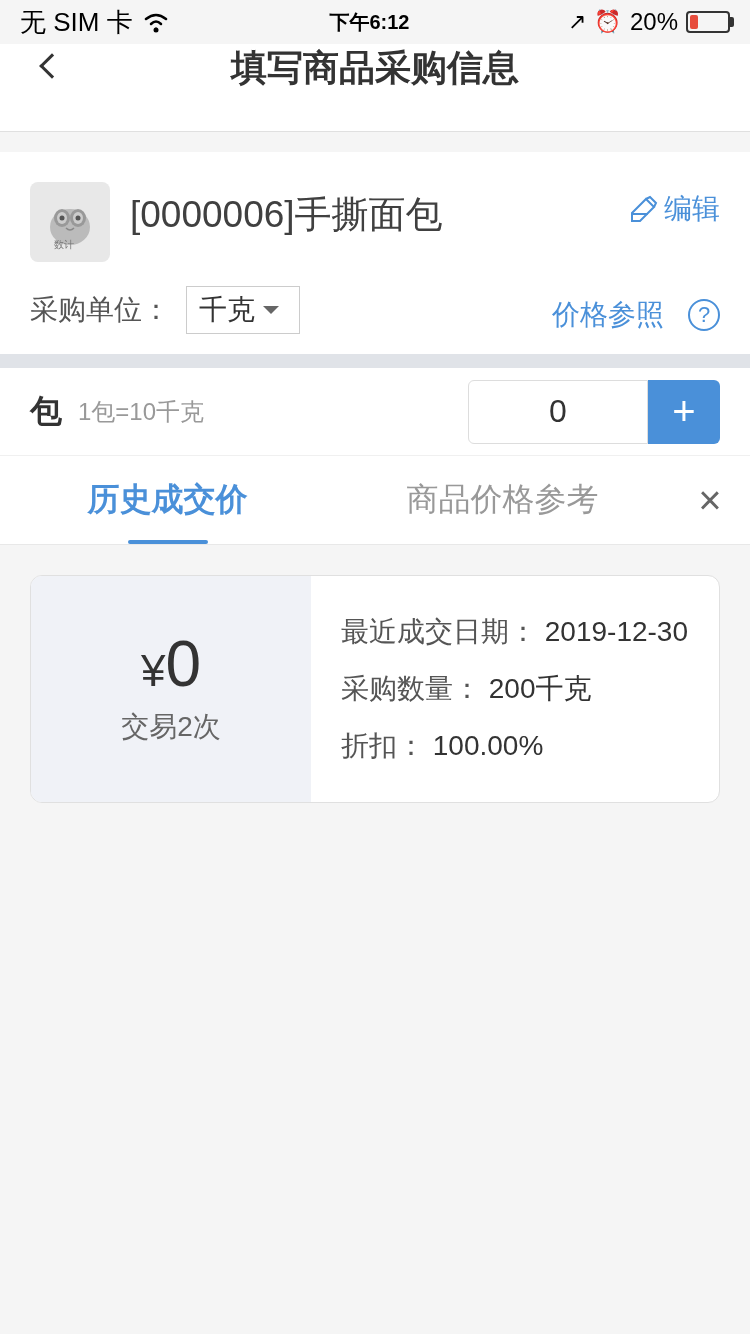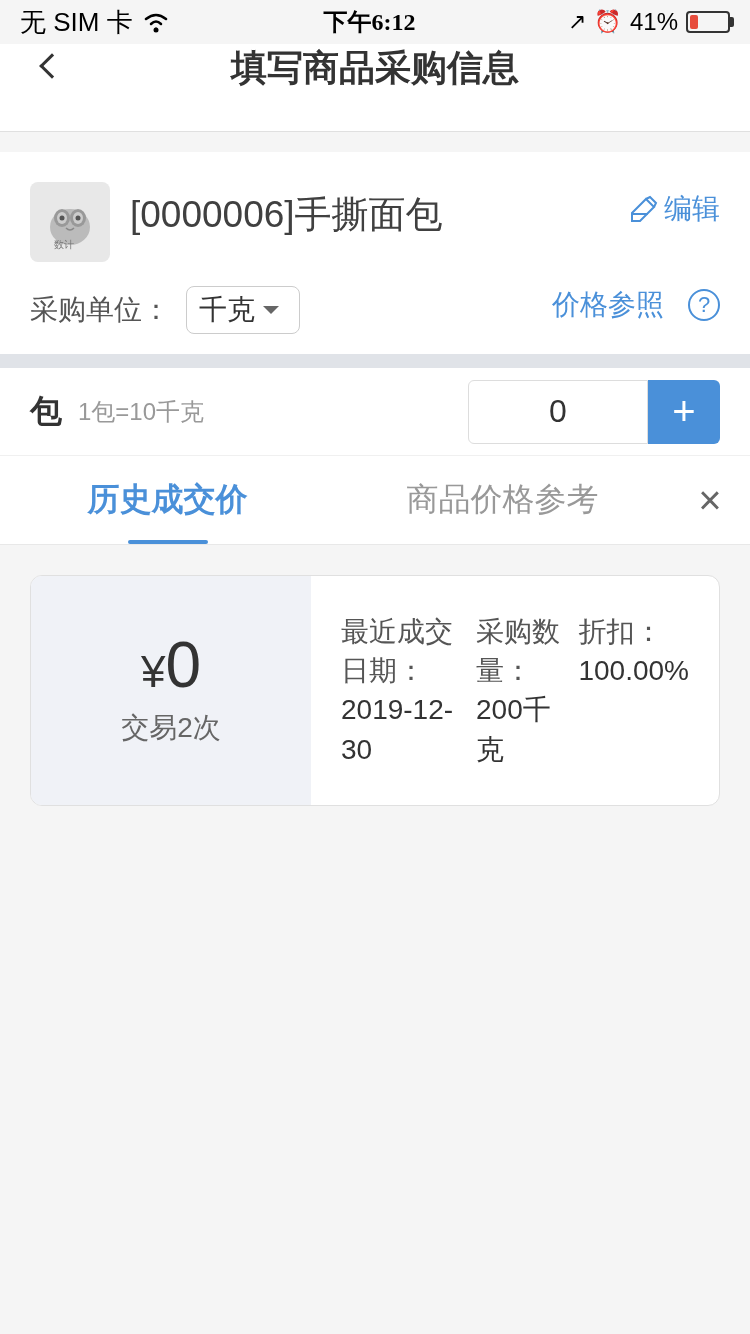--- a/index.html
+++ b/index.html
@@ -19,21 +19,21 @@
       background: #f5f5f5;
       display: flex;
       align-items: center;
       justify-content: space-between;
       padding: 8px 20px;
       font-size: 26px;
       font-weight: 500;
       color: #000;
     }
     .status-left { display: flex; align-items: center; gap: 8px; }
-    .status-center { font-size: 24px; font-weight: 600; font-family: Liberation Serif, serif; }
+    .status-center { font-size: 20px; font-weight: 600; }
     .status-right { display: flex; align-items: center; gap: 8px; font-size: 24px; }
     .battery {
       width: 44px;
       height: 22px;
       border: 2px solid #333;
       border-radius: 4px;
       position: relative;
       display: flex;
       align-items: center;
       padding: 2px;
@@ -134,33 +134,33 @@
       gap: 6px;
       color: #4a90d9;
       font-size: 28px;
       cursor: pointer;
       white-space: nowrap;
       padding-top: 8px;
     }
 
     .product-bottom {
       display: flex;
-      align-items: flex-start;
+      align-items: flex-end;
       justify-content: space-between;
     }
     .unit-row {
       display: flex;
       align-items: center;
       gap: 16px;
       font-size: 28px;
       color: #555;
     }
     .unit-select {
       border: 1px solid #ccc;
-      border-radius: 8px;
+      border-radius: 0;
       padding: 4px 20px 4px 12px;
       font-size: 28px;
       color: #333;
       background: #fff;
       position: relative;
       display: flex;
       align-items: center;
       gap: 8px;
       cursor: pointer;
     }
@@ -340,20 +340,21 @@
     }
     .history-trades {
       font-size: 28px;
       color: #666;
       margin-top: 12px;
     }
     .history-right {
       flex: 1;
       padding: 36px 30px;
       display: flex;
+      flex-direction: column;
       justify-content: center;
       gap: 18px;
     }
     .detail-row {
       font-size: 28px;
       color: #333;
       line-height: 1.4;
     }
     .detail-label {
       color: #555;
@@ -372,21 +373,21 @@
       <path d="M15 18 L15 18" stroke="#000" stroke-width="3" stroke-linecap="round"></path>
       <path d="M10 13 Q15 8 20 13" stroke="#000" stroke-width="2.5" fill="none" stroke-linecap="round"></path>
       <path d="M5 8 Q15 0 25 8" stroke="#000" stroke-width="2.5" fill="none" stroke-linecap="round"></path>
       <circle cx="15" cy="19" r="2.5" fill="#000"></circle>
     </svg>
   </div>
   <div class="status-center">下午6:12</div>
   <div class="status-right">
     <span style="font-size:22px;">↗</span>
     <span style="font-size:22px;">⏰</span>
-    <span style="font-size:24px;">41%</span>
+    <span style="font-size:24px;">20%</span>
     <div class="battery">
       <div class="battery-fill"></div>
     </div>
   </div>
 </div>
 
 <div class="nav-bar">
   <div class="nav-back">
     <div class="nav-back-arrow"></div>
   </div>

